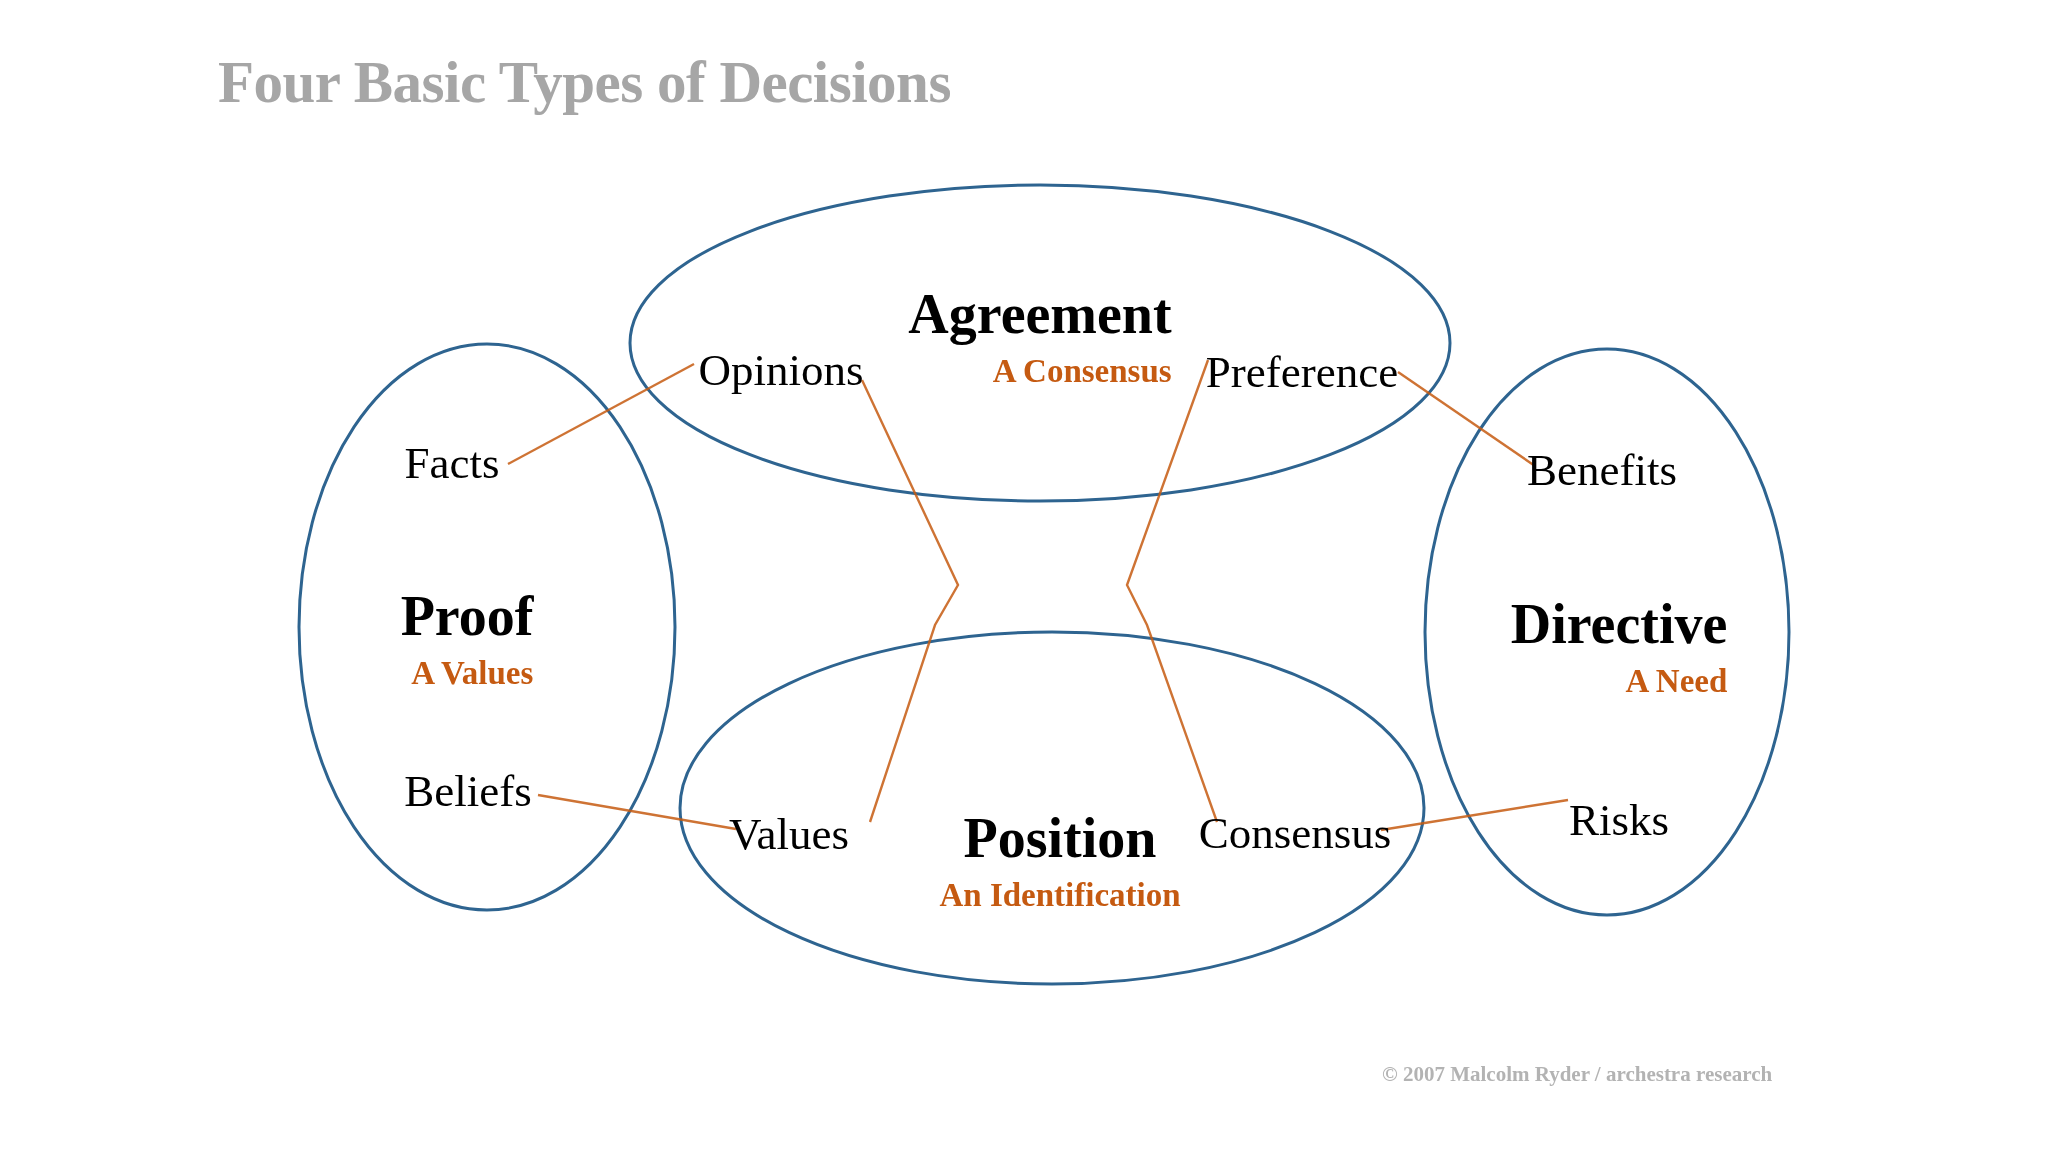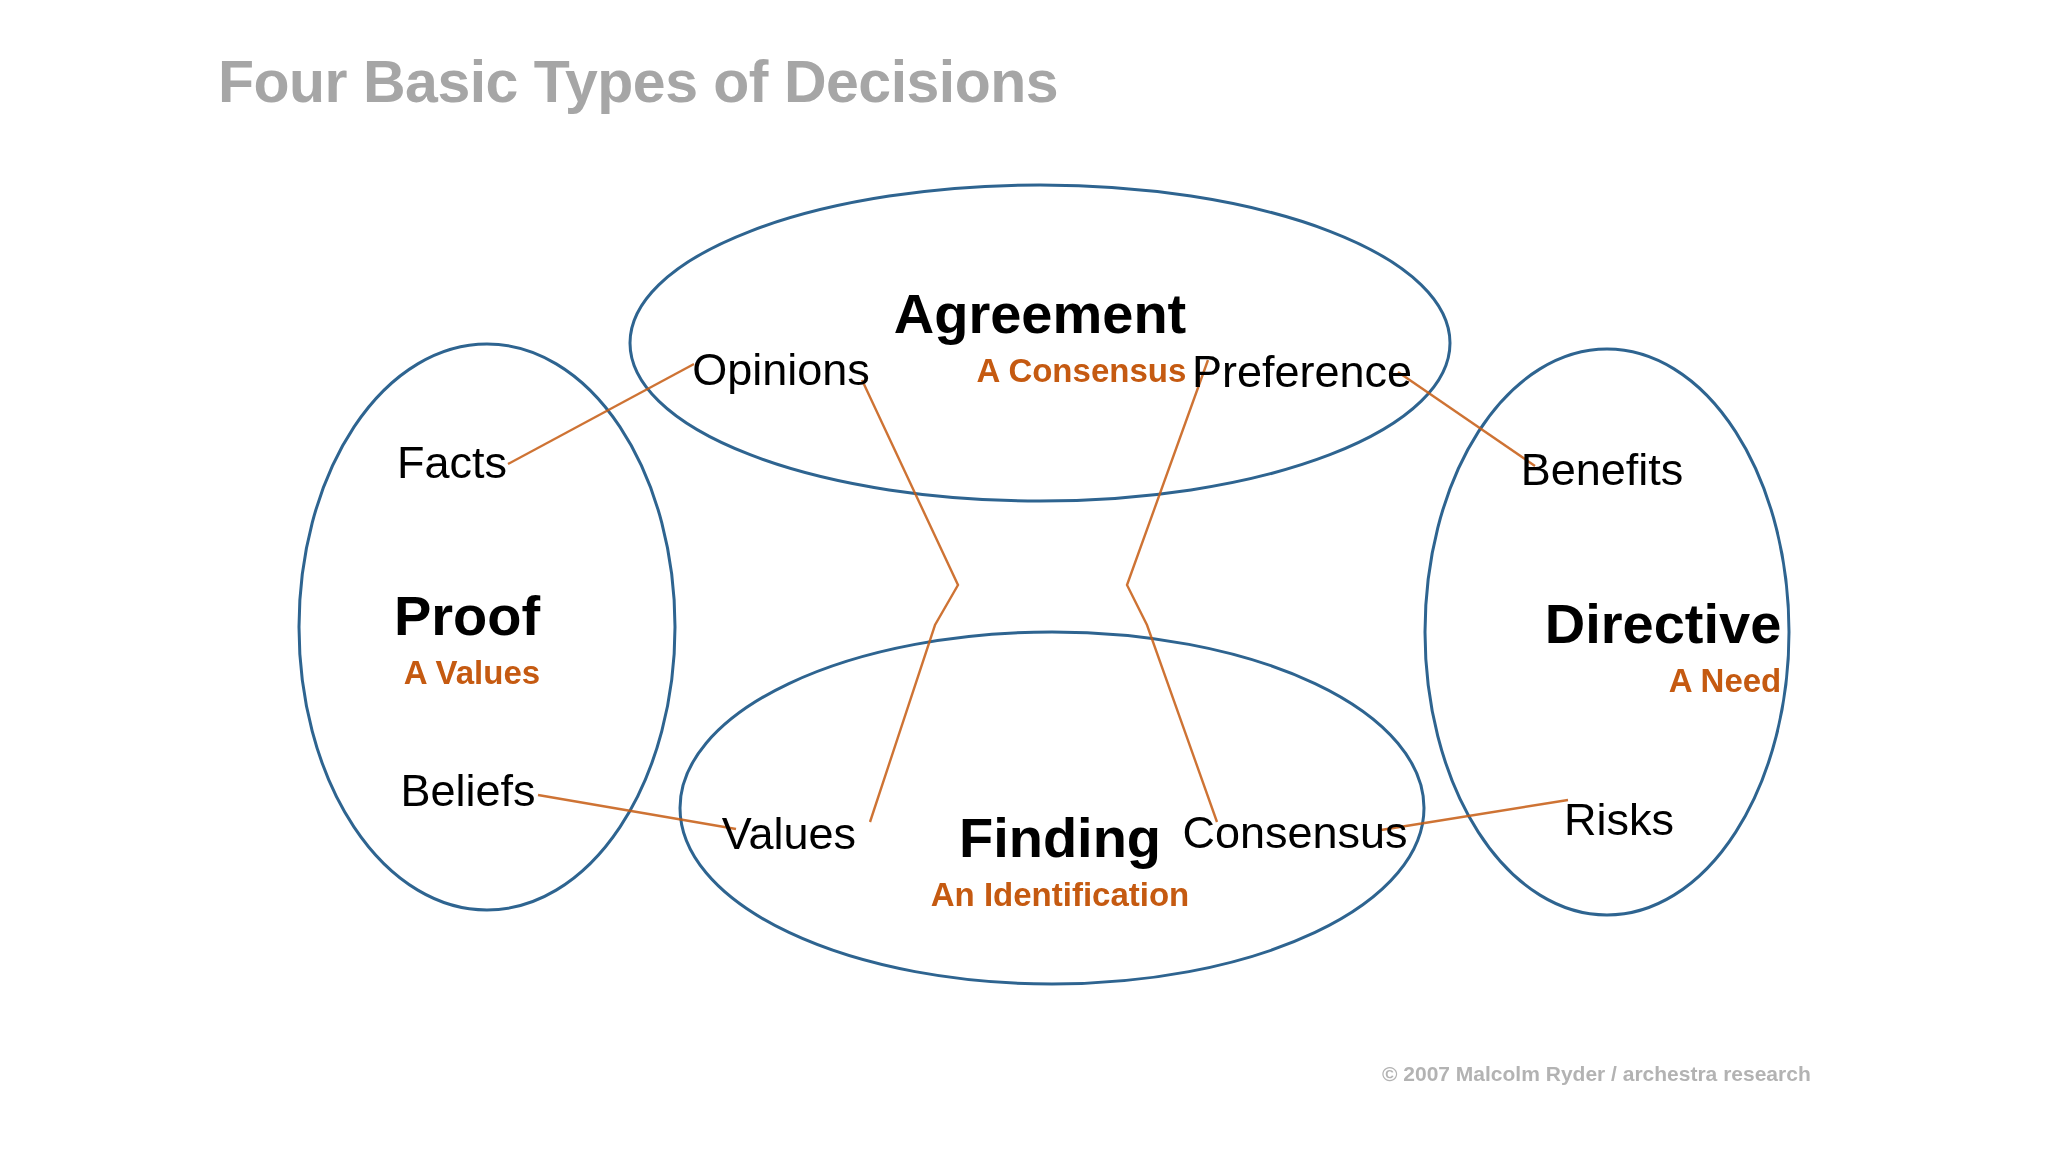--- a/index.html
+++ b/index.html
@@ -7,21 +7,21 @@
     margin: 0;
     padding: 0;
     background: #ffffff;
   }
   #slide {
     position: relative;
     width: 2000px;
     height: 1152px;
     background: #ffffff;
     overflow: hidden;
-    font-family: Liberation Sans, sans-serif;
+    font-family: Liberation Serif, serif;
   }
 
   
   #slide-title {
     position: absolute;
     left: 218px;
     top: 48px;
     font-size: 59px;
     font-weight: bold;
     color: #a6a6a6;
@@ -125,25 +125,25 @@
     <div class="node-title">Proof</div>
     <div class="node-subtitle">A Values</div>
   </div>
 
   <div class="node-text" style="left:1040px; top:338px;">
     <div class="node-title">Agreement</div>
     <div class="node-subtitle">A Consensus</div>
   </div>
 
   <div class="node-text" style="left:1060px; top:862px;">
-    <div class="node-title">Finding</div>
+    <div class="node-title">Position</div>
     <div class="node-subtitle">An Identification</div>
   </div>
 
-  <div class="node-text" style="left:1619px; top:648px;margin-left:44px;">
+  <div class="node-text" style="left:1619px; top:648px;">
     <div class="node-title">Directive</div>
     <div class="node-subtitle">A Need</div>
   </div>
 
   <div class="attr-label" style="left:452px; top:463px;">Facts</div>
 
   <div class="attr-label" style="left:468px; top:791px;">Beliefs</div>
 
   <div class="attr-label" style="left:781px; top:370px;">Opinions</div>
 

